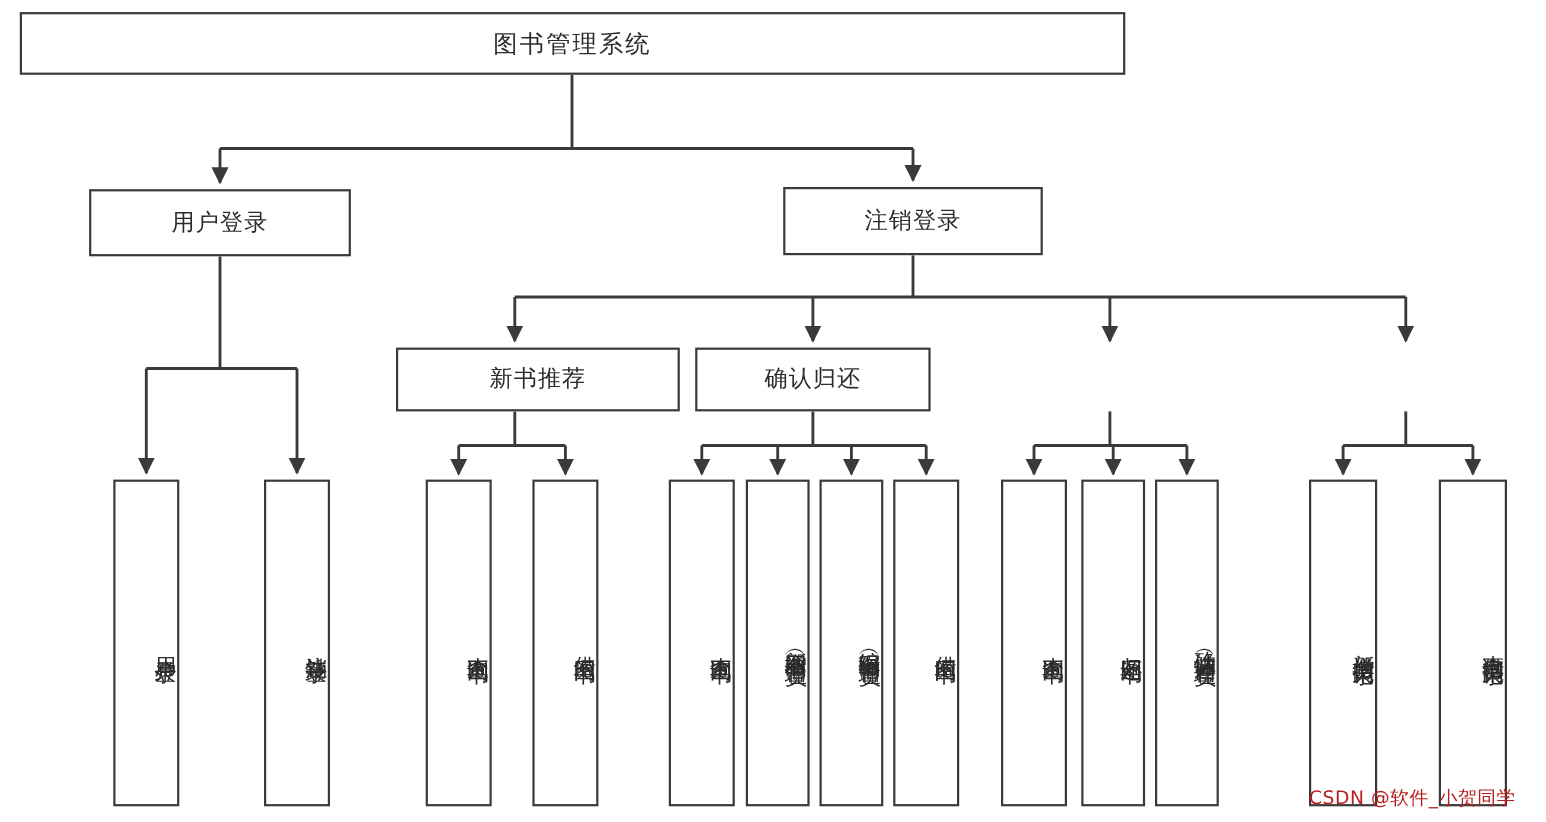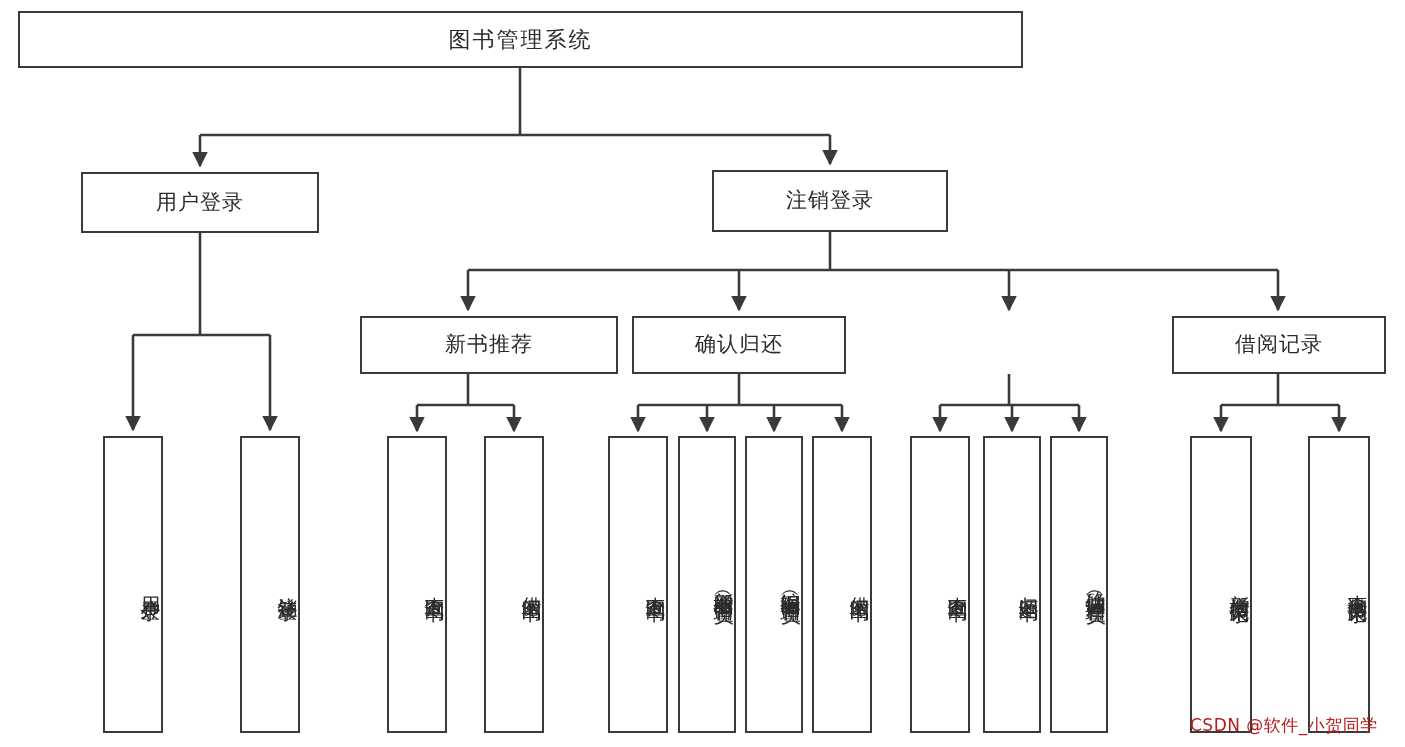--- a/index.html
+++ b/index.html
@@ -141,23 +141,20 @@
   <div class="node node-h" style="left:712px; top:170px; width:236px; height:62px;">
     <span>注销登录</span>
   </div>
 
   <div class="node node-h" style="left:360px; top:316px; width:258px; height:58px;">
     <span>新书推荐</span>
   </div>
   <div class="node node-h" style="left:632px; top:316px; width:214px; height:58px;">
     <span>确认归还</span>
   </div>
-  <div class="node node-h" style="left:1172px; top:316px; width:214px; height:58px;">
-    <span>借阅记录</span>
-  </div>
 
   <div class="node node-v" style="left:103px; top:436px; width:60px; height:297px;">
     <span class="vlabel">用户登录</span>
   </div>
   <div class="node node-v" style="left:240px; top:436px; width:60px; height:297px;">
     <span class="vlabel">注销登录</span>
   </div>
 
   <div class="node node-v" style="left:387px; top:436px; width:60px; height:297px;">
     <span class="vlabel">查询图书</span>

